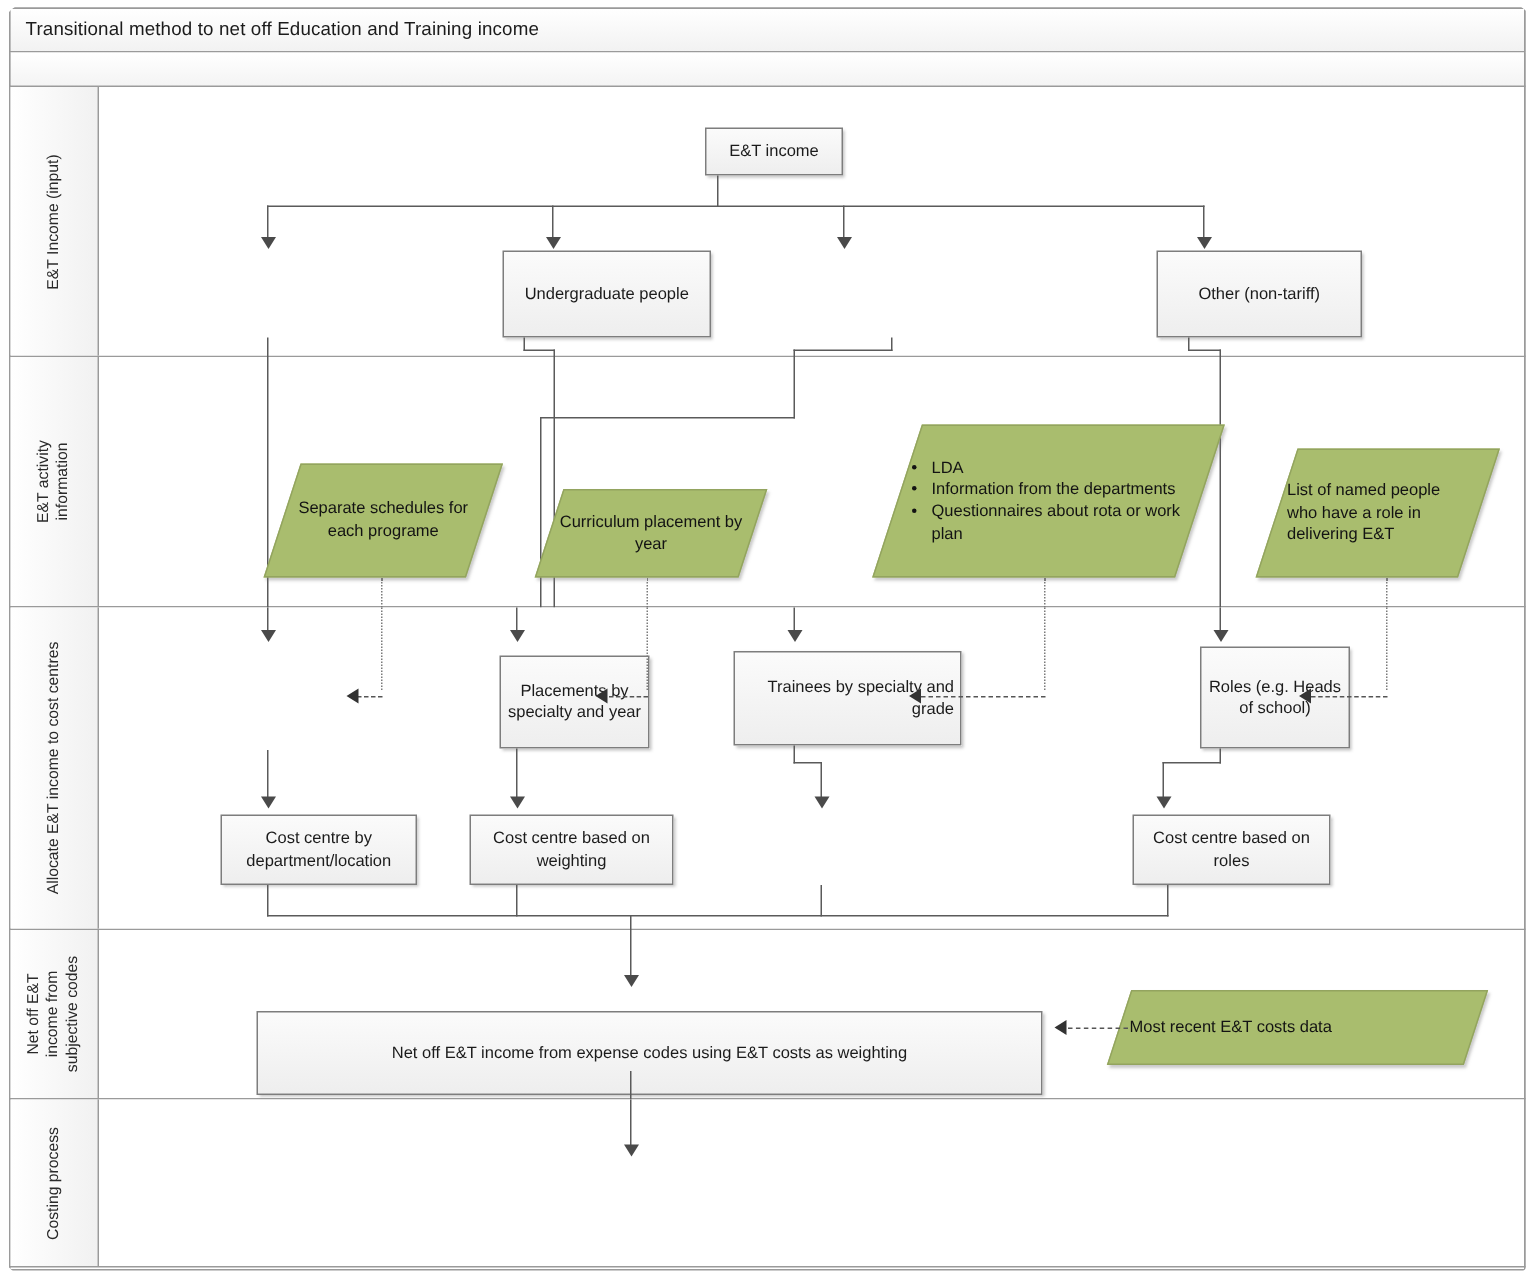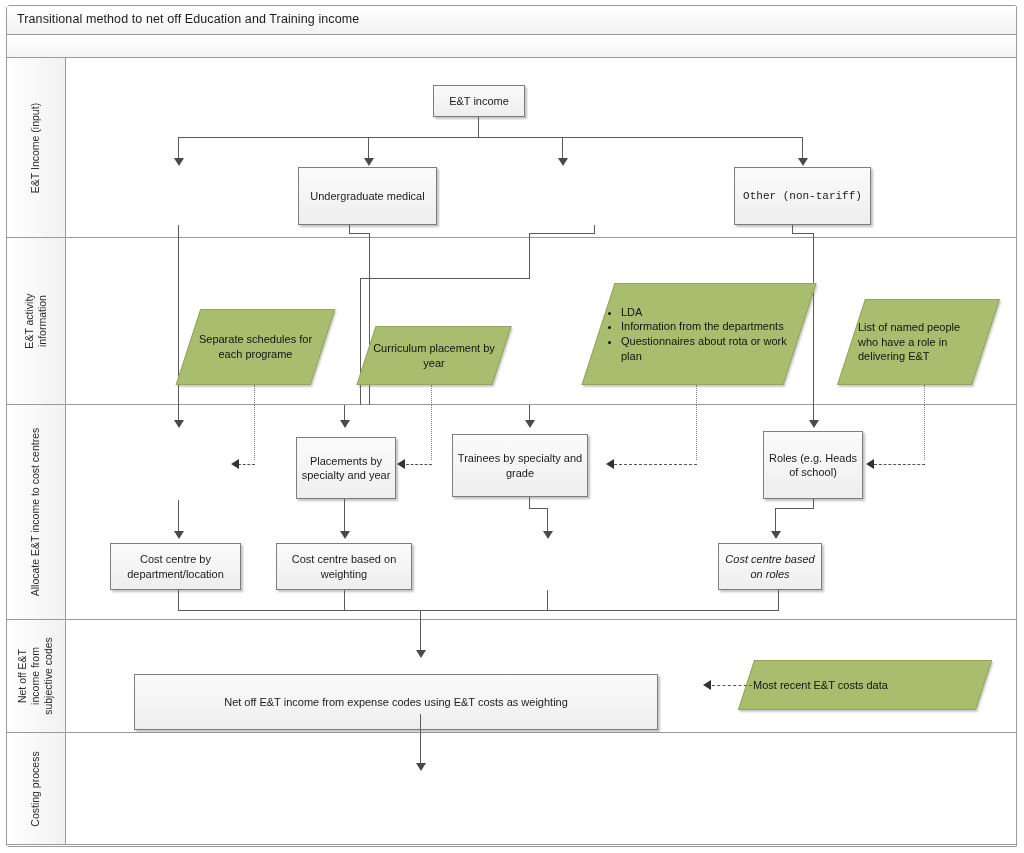--- a/index.html
+++ b/index.html
@@ -22,21 +22,21 @@
   .lane-hdr span{position:absolute;left:50%;top:50%;
                  transform:translate(-50%,-50%) rotate(-90deg);
                  white-space:nowrap;font-size:10.5px;color:#2a2a2a;text-align:center;line-height:1.25;}
   .lane-body{position:absolute;left:59px;top:0;right:0;bottom:0;background:#fff;}
 
   
   .box{position:absolute;box-sizing:border-box;border:1px solid #7d7d7d;
        background:linear-gradient(#fbfbfb,#eeeeee);
        box-shadow:1.5px 1.5px 2px rgba(120,120,120,.45);
        display:flex;align-items:center;justify-content:center;text-align:center;
-       font-size:11px;color:#1b1b1b;line-height:1.28;padding:2px 4px;}
+       font-size:11px;color:#1b1b1b;line-height:1.28;padding:2px 4px;margin-left:37px;}
   .box.wide{font-size:11px;}
 
   
   .data{position:absolute;box-sizing:border-box;
         background:#a9bd6e;border:1px solid #8f a06a;border:1px solid #93a45f;
         transform:skewX(-18deg);
         box-shadow:2px 2px 2px rgba(120,120,120,.4);}
   .data > .inner{transform:skewX(18deg);width:100%;height:100%;
         display:flex;align-items:center;justify-content:center;
         font-size:11px;color:#131313;line-height:1.32;text-align:center;padding:3px 6px;box-sizing:border-box;}
@@ -83,22 +83,22 @@
 
       <div class="ln lnv" style="left:302px;top:79px;height:24px;"></div>
       <div class="arr-d" style="left:298px;top:100px;"></div>
 
       <div class="ln lnv" style="left:496px;top:79px;height:24px;"></div>
       <div class="arr-d" style="left:492px;top:100px;"></div>
 
       <div class="ln lnv" style="left:736px;top:79px;height:24px;"></div>
       <div class="arr-d" style="left:732px;top:100px;"></div>
 
-      <div class="box" style="left:232px;top:109px;width:139px;height:58px;">Undergraduate medical</div>
-      <div class="box" style="left:668px;top:109px;width:137px;height:58px;font-family:Liberation Mono, monospace;">Other (non-tariff)</div>
+      <div class="box" style="left:232px;top:109px;width:139px;height:58px;">Undergraduate people</div>
+      <div class="box" style="left:668px;top:109px;width:137px;height:58px;">Other (non-tariff)</div>
 
       <div class="ln lnv" style="left:112px;top:167px;height:13px;"></div>
 
       <div class="ln lnv" style="left:283px;top:167px;height:9px;"></div>
       <div class="ln lnh" style="left:283px;top:175px;width:21px;"></div>
       <div class="ln lnv" style="left:303px;top:175px;height:5px;"></div>
 
       <div class="ln lnv" style="left:528px;top:167px;height:9px;"></div>
       <div class="ln lnh" style="left:463px;top:175px;width:66px;"></div>
       <div class="ln lnv" style="left:463px;top:175px;height:5px;"></div>
@@ -159,21 +159,21 @@
       <div class="ln lnv" style="left:112px;top:0;height:17px;"></div>
       <div class="arr-d" style="left:108px;top:15px;"></div>
       <div class="ln lnv" style="left:278px;top:0;height:17px;"></div>
       <div class="arr-d" style="left:274px;top:15px;"></div>
       <div class="ln lnv" style="left:463px;top:0;height:17px;"></div>
       <div class="arr-d" style="left:459px;top:15px;"></div>
       <div class="ln lnv" style="left:747px;top:0;height:17px;"></div>
       <div class="arr-d" style="left:743px;top:15px;"></div>
 
       <div class="box" style="left:230px;top:32px;width:100px;height:62px;">Placements by specialty and year</div>
-      <div class="box" style="left:386px;top:29px;width:136px;height:63px;">Trainees by specialty and grade</div>
+      <div class="box" style="left:386px;top:29px;width:152px;height:63px;text-align:right;">Trainees by specialty and grade</div>
       <div class="box" style="left:697px;top:26px;width:100px;height:68px;">Roles (e.g. Heads of school)</div>
 
       <div class="dot-v" style="left:188px;top:0;height:55px;"></div>
       <div class="dd-h" style="left:172px;top:59px;width:17px;"></div>
       <div class="arr-l" style="left:165px;top:54px;"></div>
 
       <div class="dot-v" style="left:365px;top:0;height:55px;"></div>
       <div class="dd-h" style="left:340px;top:59px;width:26px;"></div>
       <div class="arr-l" style="left:331px;top:54px;"></div>
 
@@ -196,21 +196,21 @@
       <div class="ln lnv" style="left:481px;top:103px;height:25px;"></div>
       <div class="arr-d" style="left:477px;top:126px;"></div>
 
       <div class="ln lnv" style="left:747px;top:94px;height:10px;"></div>
       <div class="ln lnh" style="left:709px;top:103px;width:39px;"></div>
       <div class="ln lnv" style="left:709px;top:103px;height:25px;"></div>
       <div class="arr-d" style="left:705px;top:126px;"></div>
 
       <div class="box" style="left:44px;top:138px;width:131px;height:47px;">Cost centre by department/location</div>
       <div class="box" style="left:210px;top:138px;width:136px;height:47px;">Cost centre based on weighting</div>
-      <div class="box" style="left:652px;top:138px;width:104px;height:47px;font-style:italic;">Cost centre based on roles</div>
+      <div class="box" style="left:652px;top:138px;width:132px;height:47px;">Cost centre based on roles</div>
 
       <div class="ln lnv" style="left:112px;top:185px;height:21px;"></div>
       <div class="ln lnv" style="left:278px;top:185px;height:21px;"></div>
       <div class="ln lnv" style="left:481px;top:185px;height:21px;"></div>
       <div class="ln lnv" style="left:712px;top:185px;height:21px;"></div>
       <div class="ln lnh" style="left:112px;top:205px;width:601px;"></div>
 
       <div class="ln lnv" style="left:354px;top:205px;height:10px;"></div>
     </div>
   </div>

